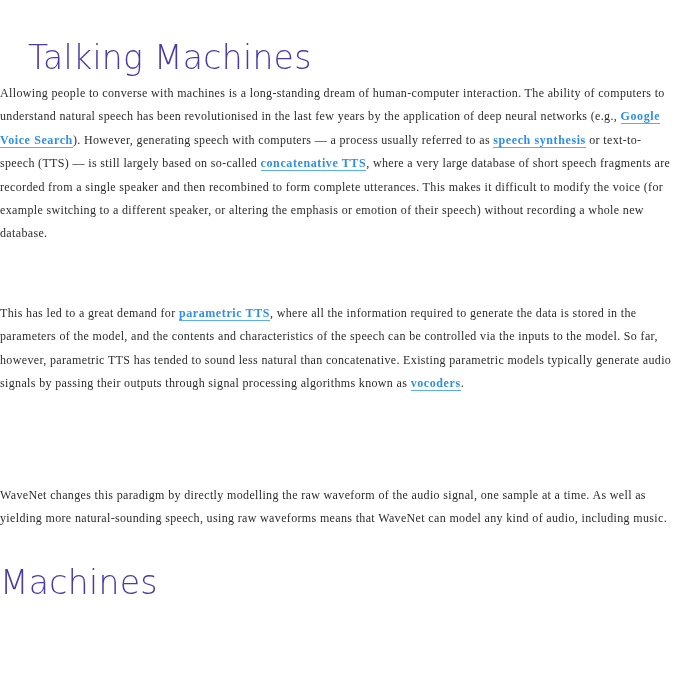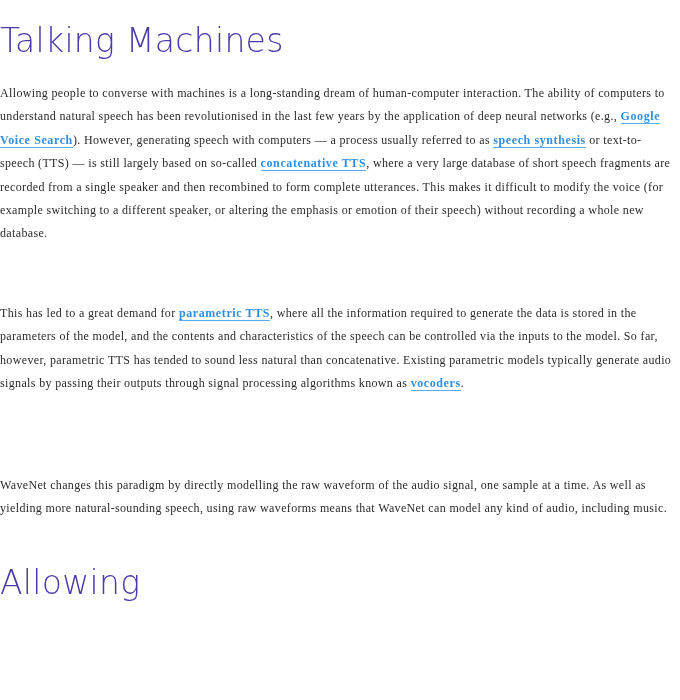--- a/index.html
+++ b/index.html
@@ -24,36 +24,36 @@
       font-weight: 300;
       color: #4a3aa8;
       font-size: 33px;
       letter-spacing: 0.3px;
       margin: 0;
       position: absolute;
       left: 0;
       white-space: nowrap;
       -webkit-text-stroke: 0;
     }
-    .h-talking { top: 21px; }
+    .h-talking { top: 38px; padding-left: 28px; }
     .h-wavenets { top: 563px; }
     .para {
       font-family: Liberation Serif, serif;
       font-size: 12px;
       line-height: 23.4px;
       color: #2b2b2b;
       letter-spacing: 0.35px;
       margin: 0;
       position: absolute;
       left: 0;
       width: 672px;
     }
     .p1 { top: 82px; }
     .p2 { top: 302px; }
-    .p3 { top: 474px; }
+    .p3 { top: 484px; }
     .para a {
       color: #2e8fe8;
       font-weight: bold;
       text-decoration: none;
       border-bottom: 1.5px solid #5aaef0;
       letter-spacing: 0.6px;
       padding-bottom: 0;
     }
   </style>
 </head>
@@ -61,14 +61,14 @@
 
 <div class="article">
   <h1 class="heading h-talking">Talking Machines</h1>
 
   <p class="para p1"><span>Allowing people to converse with machines is a long-standing dream of human-computer interaction. The ability of computers to understand natural speech has been revolutionised in the last few years by the application of deep neural networks (e.g., </span><a href="#">Google Voice Search</a><span>). However, generating speech with computers  — a process usually referred to as </span><a href="#">speech synthesis</a><span> or text-to-speech (TTS) — is still largely based on so-called </span><a href="#">concatenative TTS</a><span>, where a very large database of short speech fragments are recorded from a single speaker and then recombined to form complete utterances. This makes it difficult to modify the voice (for example switching to a different speaker, or altering the emphasis or emotion of their speech) without recording a whole new database.</span></p>
 
   <p class="para p2"><span>This has led to a great demand for </span><a href="#">parametric TTS</a><span>, where all the information required to generate the data is stored in the parameters of the model, and the contents and characteristics of the speech can be controlled via the inputs to the model. So far, however, parametric TTS has tended to sound less natural than concatenative. Existing parametric models typically generate audio signals by passing their outputs through signal processing algorithms known as </span><a href="#">vocoders</a><span>.</span></p>
 
   <p class="para p3"><span>WaveNet changes this paradigm by directly modelling the raw waveform of the audio signal, one sample at a time. As well as yielding more natural-sounding speech, using raw waveforms means that WaveNet can model any kind of audio, including music.</span></p>
 
-  <h1 class="heading h-wavenets">Allowing</h1>
+  <h1 class="heading h-wavenets">Machines</h1>
 </div>
 
 </body></html>

